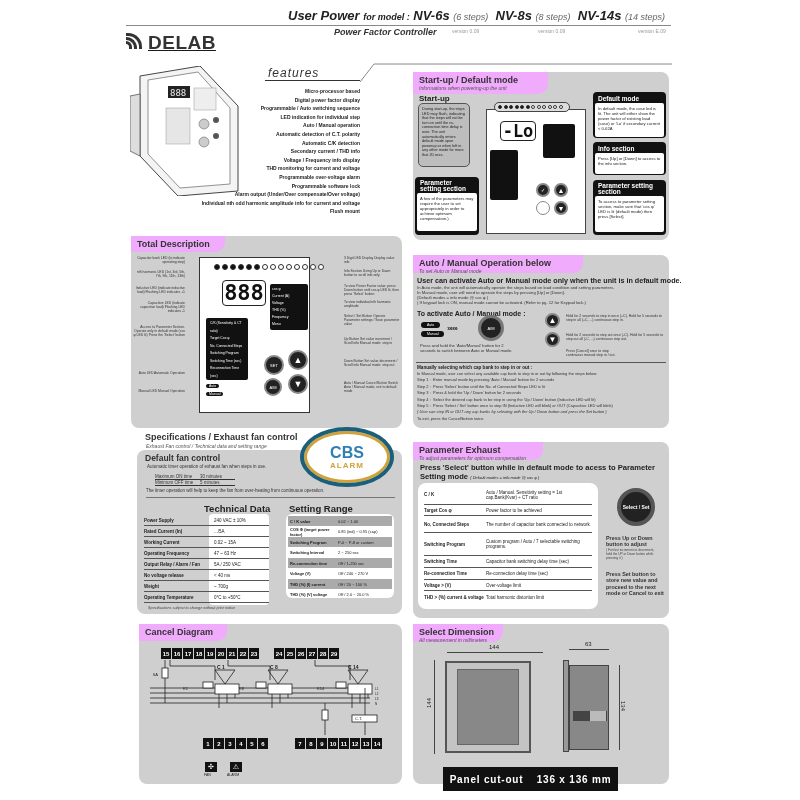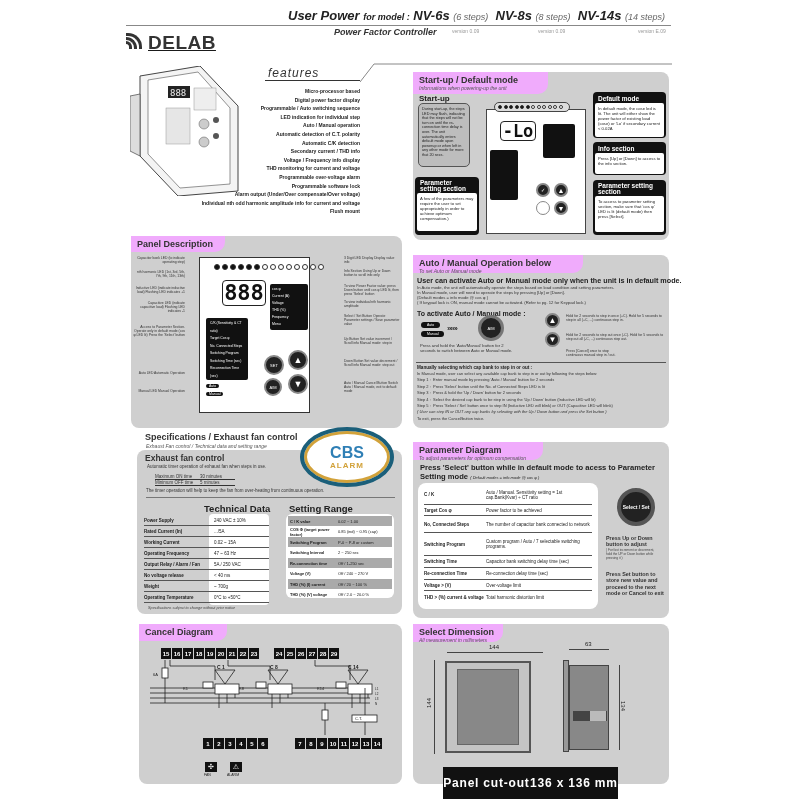--- a/index.html
+++ b/index.html
@@ -158,21 +158,21 @@
   <div class="db-title" style="line-height:6px;">Parameter setting section</div>
   <div class="db-body" style="height:36px;">To access to parameter setting section, make sure that 'cos φ' LED is lit (default mode) then press [Select].</div>
 </div>
 <div class="abs darkbox" style="left:415px;top:177px;width:64px;height:58px;">
   <div class="db-title" style="line-height:6px;">Parameter setting section</div>
   <div class="db-body" style="height:38px;">A few of the parameters may require the user to set appropriately in order to achieve optimum compensation.)</div>
 </div>
 
 <div class="abs panel" style="left:131px;top:236px;width:271px;height:192px;"></div>
 <div class="abs tab" style="left:131px;top:236px;width:94px;height:16px;">
-  <div class="sec-title">Panel Description</div>
+  <div class="sec-title">Total Description</div>
 </div>
 <div class="abs" style="left:199px;top:257px;width:111px;height:156px;background:#fff;border:1px solid #333;"></div>
 <div class="abs led-row" style="left:214px;top:264px;">
   <div class="led on"></div>
     <div class="led on"></div>
     <div class="led on"></div>
     <div class="led on"></div>
     <div class="led on"></div>
     <div class="led on"></div>
     <div class="led"></div>
@@ -226,21 +226,21 @@
   <div style="height:14px;">To view individual nth harmonic amplitude</div>
   <div style="height:23px;">Select / Set Button Operate Parameter settings / Save parameter value</div>
   <div style="height:22px;">Up Button Set value increment / Scroll info Manual mode: step in</div>
   <div style="height:22px;">Down Button Set value decrement / Scroll info Manual mode: step out</div>
   <div>Auto / Manual Cancel Button Switch Auto / Manual mode, exit to default mode</div>
 </div>
 
 <div class="abs" style="left:145px;top:432px;font-size:9px;font-weight:bold;color:#333;">Specifications / Exhaust fan control</div>
 <div class="abs sec-sub" style="left:146px;top:443px;">Exhaust Fan control / Technical data and setting range</div>
 <div class="abs panel" style="left:137px;top:450px;width:265px;height:164px;"></div>
-<div class="abs" style="left:145px;top:453px;font-size:8.5px;font-weight:bold;color:#333;">Exhaust fan control</div>
+<div class="abs" style="left:145px;top:453px;font-size:8.5px;font-weight:bold;color:#333;">Default fan control</div>
 <div class="abs" style="left:147px;top:464px;font-size:4.5px;color:#333;">Automatic timer operation of exhaust fan when steps in use.</div>
 <div class="abs" style="left:155px;top:474px;font-size:4.5px;color:#333;width:80px;">
   <div style="display:flex;border-bottom:0.5px solid #333;">
     <span style="width:45px;">Maximum ON time</span>
     <span>30 minutes</span>
   </div>
   <div style="display:flex;border-bottom:0.5px solid #333;">
     <span style="width:45px;">Minimum OFF time</span>
     <span>5 minutes</span>
   </div>
@@ -358,21 +358,21 @@
   <div><span style="display:inline-block;width:16px;">Step 2 :</span><span>Press 'Select' button until the No. of Connected Steps LED is lit</span></div>
   <div><span style="display:inline-block;width:16px;">Step 3 :</span><span>Press &amp; hold the 'Up / Down' button for 2 seconds</span></div>
   <div><span style="display:inline-block;width:16px;">Step 4 :</span><span>Select the desired cap bank to be step in using the 'Up / Down' button (Inductive LED will lit)</span></div>
   <div><span style="display:inline-block;width:16px;">Step 5 :</span><span>Press 'Select / Set' button once to step IN (Inductive LED will blink) or OUT (Capacitive LED will blink)</span></div>
   <div style="font-style:italic;">( User can step IN or OUT any cap banks by selecting with the Up / Down button and press the Set button )</div>
   <div>To exit, press the Cancel/button twice.</div>
 </div>
 
 <div class="abs panel" style="left:413px;top:442px;width:256px;height:176px;"></div>
 <div class="abs tab" style="left:413px;top:442px;width:130px;height:18px;">
-  <div class="sec-title">Parameter Diagram</div>
+  <div class="sec-title">Parameter Exhaust</div>
   <div class="sec-sub">To adjust parameters for optimum compensation</div>
 </div>
 <div class="abs" style="left:420px;top:463px;width:245px;font-size:7.6px;font-weight:bold;color:#222;line-height:9px;">
   <span>Press 'Select' button while in default mode to acess to Parameter Setting mode</span>
   <span style="font-size:4px;font-weight:normal;font-style:italic;">( Default modes = info mode @ cos φ )</span>
 </div>
 <div class="abs white-card" style="left:418px;top:483px;width:180px;height:126px;border-radius:8px;padding:2px 6px;font-size:4.3px;color:#222;">
   <div class="tbl-row" style="height:20px;">
       <span class="k" style="width:62px;">C / K</span>
       <span style="width:106px;">Auto / Manual. Sensitivity setting = 1st cap.Bank(Kvar) ÷ CT ratio</span>
@@ -527,16 +527,16 @@
 </div>
 <div class="abs" style="left:569px;top:649px;width:40px;height:1px;background:#444;"></div>
 <div class="abs" style="left:585px;top:641px;font-size:6px;color:#222;">63</div>
 <div class="abs" style="left:563px;top:660px;width:6px;height:92px;background:#999;border:1px solid #444;"></div>
 <div class="abs" style="left:569px;top:665px;width:40px;height:85px;background:#888;border:1px solid #444;">
   <div style="position:absolute;left:3px;top:45px;width:34px;height:10px;background:#444;"></div>
   <div style="position:absolute;left:20px;top:45px;width:16px;height:10px;background:#bbb;"></div>
 </div>
 <div class="abs" style="left:619px;top:665px;width:1px;height:85px;background:#444;"></div>
 <div class="abs" style="left:618px;top:703px;font-size:6px;color:#222;transform:rotate(90deg);">134</div>
-<div class="abs" style="left:443px;top:767px;width:175px;height:32px;background:#111;color:#fff;display:flex;align-items:center;justify-content:space-around;font-size:12px;font-weight:bold;letter-spacing:0.8px;">
+<div class="abs" style="left:443px;top:767px;width:175px;height:24px;background:#111;color:#fff;display:flex;align-items:center;justify-content:space-around;font-size:10px;font-weight:bold;letter-spacing:0.8px;">
   <span>Panel cut-out</span>
   <span>136 x 136 mm</span>
 </div>
 
 </body></html>

